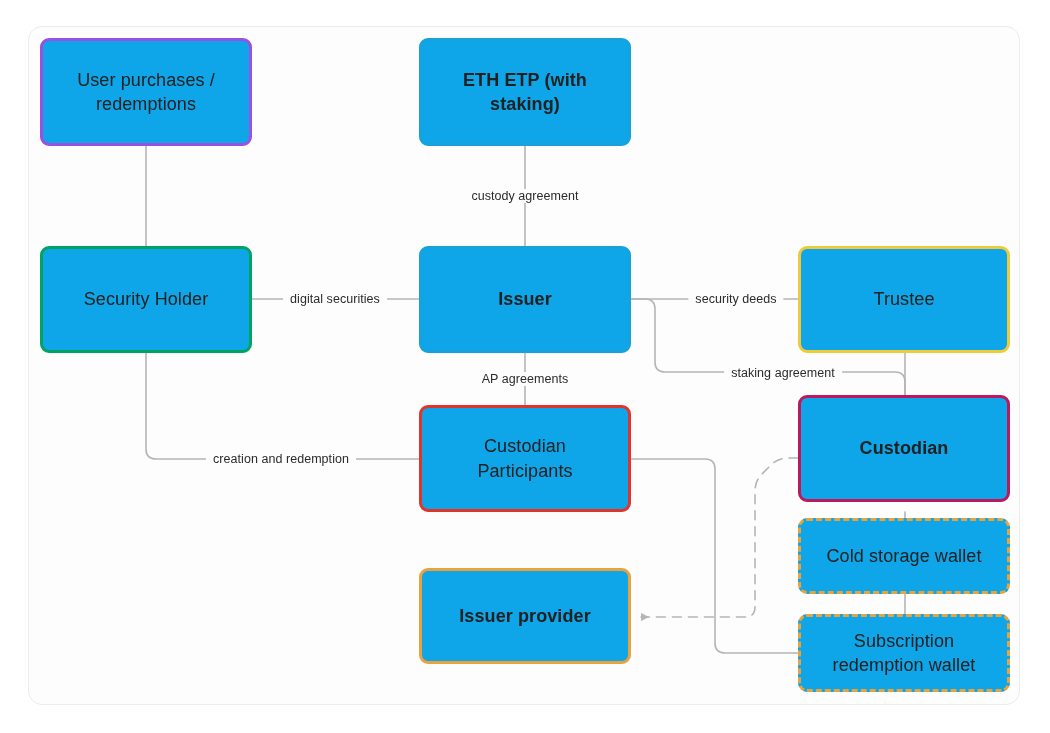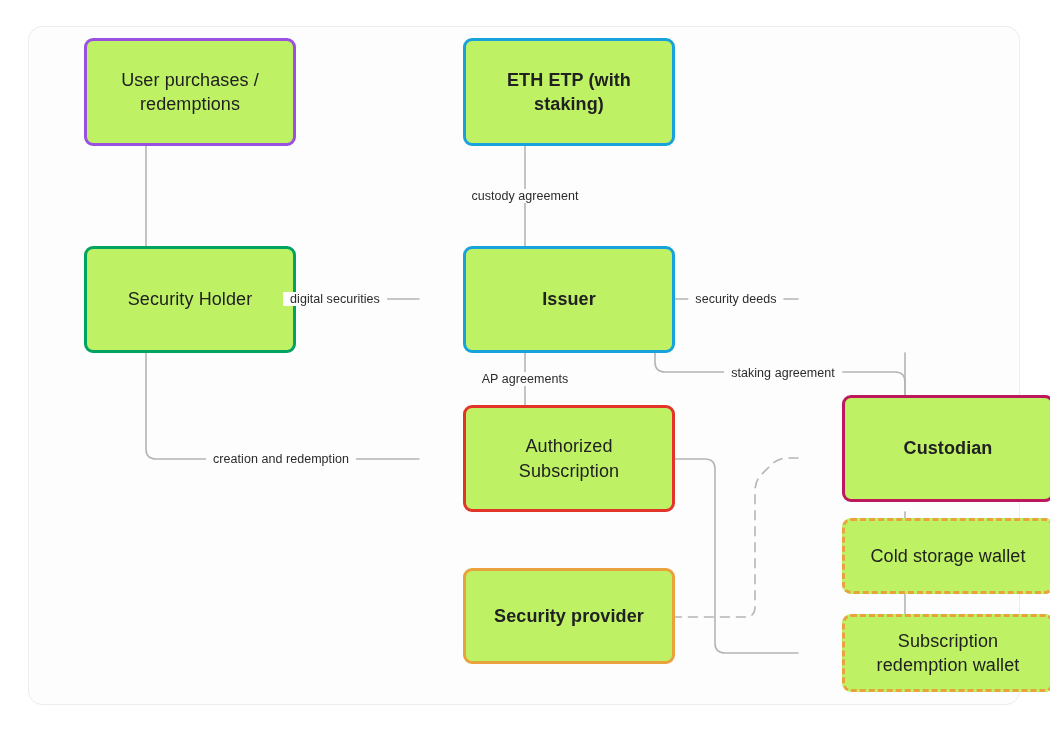--- a/index.html
+++ b/index.html
@@ -30,32 +30,31 @@
   #edges {
     position: absolute;
     left: 0; top: 0;
     width: 1050px;
     height: 733px;
     pointer-events: none;
   }
   .node {
     position: absolute;
     box-sizing: border-box;
-    background: #bef264;
+    background: #0ea5e9;
     border-radius: 9px;
     display: flex;
     align-items: center;
     justify-content: center;
     text-align: center;
     color: #212121;
     font-size: 18px;
     line-height: 1.34;
     padding: 4px 12px;
     letter-spacing: 0.1px;
-    margin-left: 44px;
   }
   .node.bold { font-weight: bold; }
   .node-label { display: block; }
 
   .edge-label {
     position: absolute;
     font-size: 12.5px;
     color: #2b2b2b;
     background: #fdfdfd;
     padding: 0 7px;
@@ -116,35 +115,38 @@
   </div>
 
   <div class="node" style="left:40px;top:246px;width:212px;height:107px;border:3px solid #00a362;">
     <span class="node-label">Security Holder</span>
   </div>
 
   <div class="node bold" style="left:419px;top:246px;width:212px;height:107px;border:3px solid #17a2db;">
     <span class="node-label">Issuer</span>
   </div>
 
+  <div class="node" style="left:798px;top:246px;width:212px;height:107px;border:3px solid #efcb3a;">
+    <span class="node-label">Trustee</span>
+  </div>
 
   <div class="node" style="left:419px;top:405px;width:212px;height:107px;border:3px solid #e3342a;">
-    <span class="node-label">Authorized Subscription</span>
+    <span class="node-label">Custodian Participants</span>
   </div>
 
   <div class="node bold" style="left:798px;top:395px;width:212px;height:107px;border:3px solid #be185d;">
     <span class="node-label">Custodian</span>
   </div>
 
   <div class="node" style="left:798px;top:518px;width:212px;height:76px;border:3px dashed #e8a33d;">
     <span class="node-label">Cold storage wallet</span>
   </div>
 
   <div class="node bold" style="left:419px;top:568px;width:212px;height:96px;border:3px solid #e8a33d;">
-    <span class="node-label">Security provider</span>
+    <span class="node-label">Issuer provider</span>
   </div>
 
   <div class="node" style="left:798px;top:614px;width:212px;height:78px;border:3px dashed #e8a33d;">
     <span class="node-label">Subscription redemption wallet</span>
   </div>
 
   <div class="edge-label" style="left:525px;top:196px;">custody agreement</div>
 
   <div class="edge-label" style="left:335px;top:299px;">digital securities</div>
 

